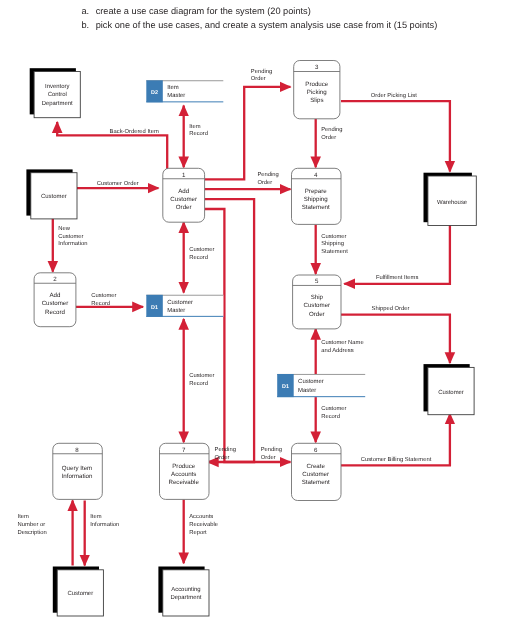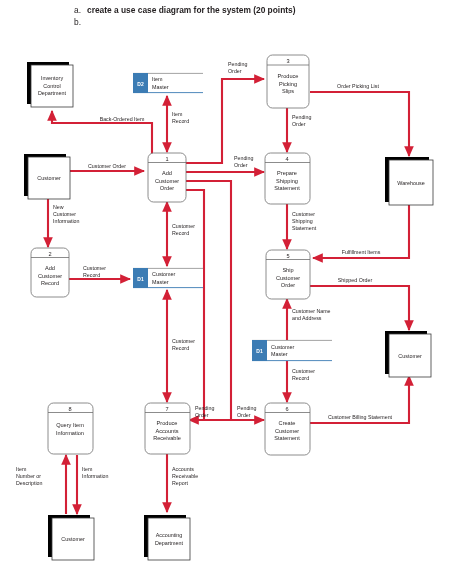--- a/index.html
+++ b/index.html
@@ -31,21 +31,20 @@
     padding-left: 74px;
     padding-right: 12px;
     color: #231f20;
   }
   .q-marker {
     width: 13px;
     flex: 0 0 13px;
   }
   .q-text {
     flex: 1 1 auto;
-    font-weight: bold;
   }
   #diagram-wrap {
     position: absolute;
     left: 0;
     top: 44px;
     width: 466px;
     height: 523px;
   }
   svg.dfd {
     display: block;
@@ -130,20 +129,21 @@
 </head>
 <body>
 
 <div id="question-block">
   <div class="q-row">
     <span class="q-marker">a.</span>
     <span class="q-text">create a use case diagram for the system (20 points)</span>
   </div>
   <div class="q-row">
     <span class="q-marker">b.</span>
+    <span class="q-text">pick one of the use cases, and create a system analysis use case from it (15 points)</span>
   </div>
 </div>
 
 <div id="diagram-wrap">
 <svg class="dfd" viewBox="0 0 466 523" xmlns="http://www.w3.org/2000/svg">
 
   <defs>
     <marker id="ah" viewBox="0 0 10 10" refX="9" refY="5" markerWidth="5.2" markerHeight="5.2" orient="auto-start-reverse">
       <path d="M 0 0.6 L 10 5 L 0 9.4 z" class="flow-head"></path>
     </marker>

